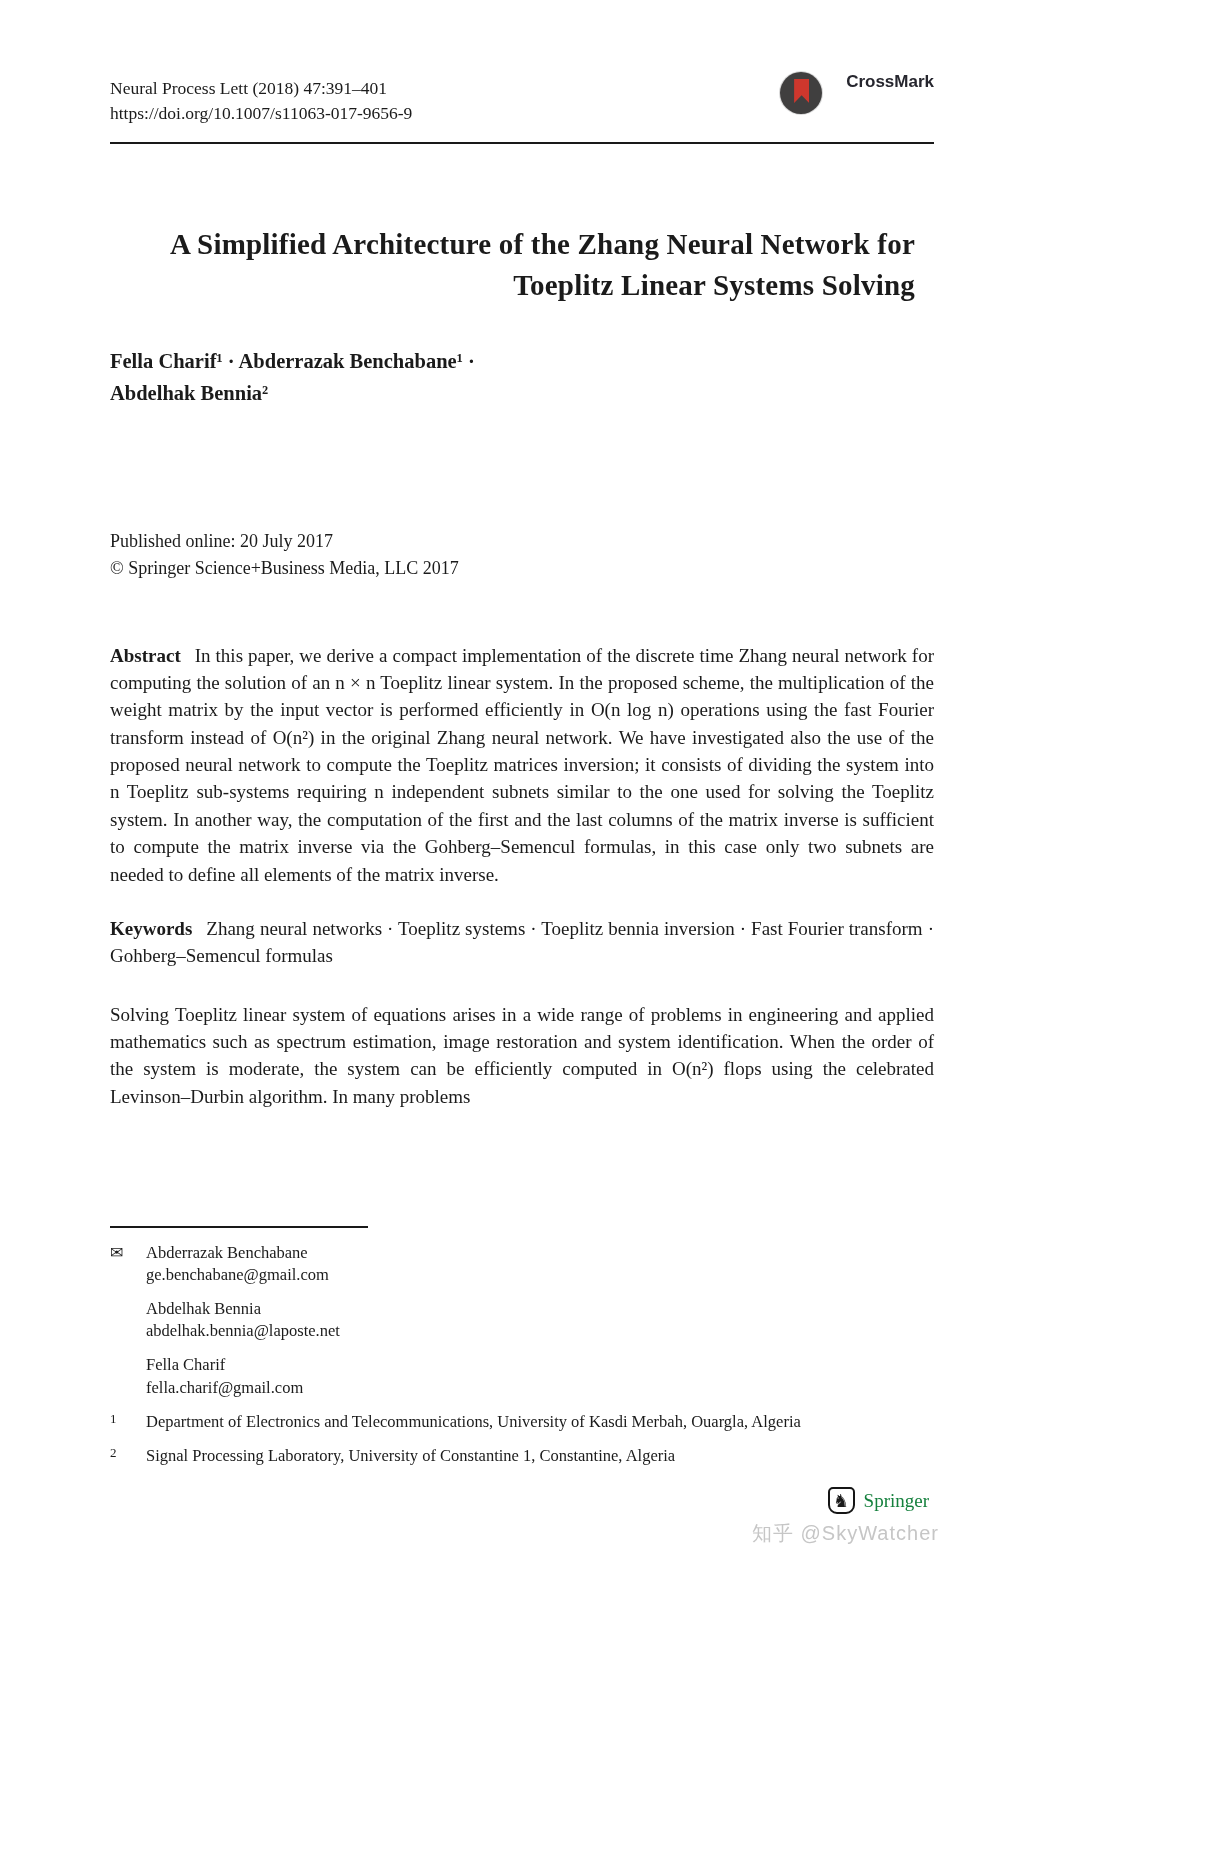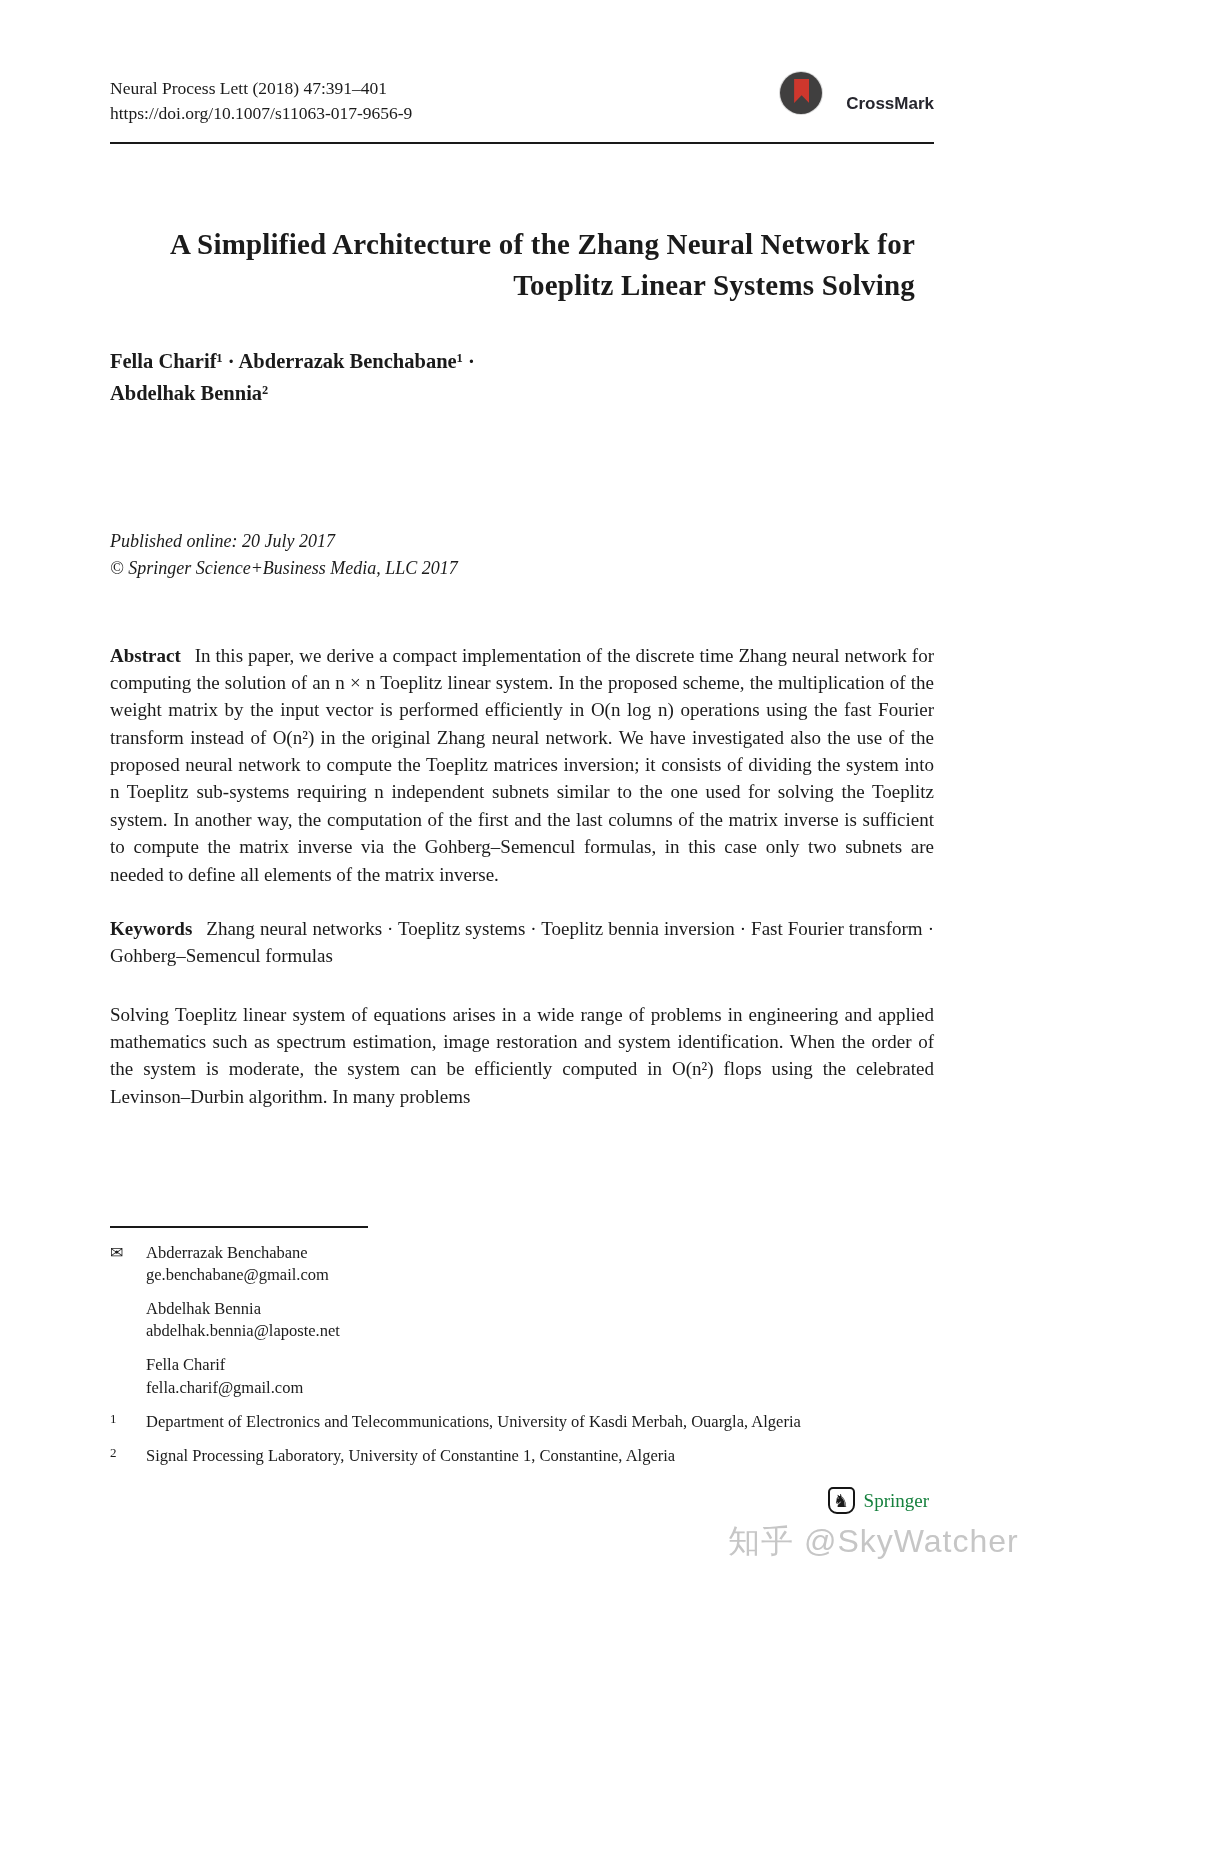--- a/index.html
+++ b/index.html
@@ -6,32 +6,32 @@
   html,body { background:#ffffff; }
   .page {
     position:relative; width:1221px; height:1595px; margin:0 auto;
     background:#ffffff; overflow:hidden;
     font-family:"Liberation Serif","DejaVu Serif",serif; color:#1b1b1b;
   }
   .content { position:absolute; left:110px; top:0; width:824px; }
 
   .header-row { margin-top:76px; display:flex; justify-content:space-between; align-items:flex-start; }
   .journal-lines { font-size:17.5px; line-height:1.45; }
-  .crossmark { display:flex; align-items:flex-end; gap:24px; margin-top:-4px; cursor:pointer; }
+  .crossmark { display:flex; align-items:flex-start; gap:24px; margin-top:-4px; cursor:pointer; }
   .cm-circle { width:42px; height:42px; border-radius:50%; background:#403f3f; position:relative; box-shadow:0 0 0 1px #d9d9d9; }
   .cm-ribbon { position:absolute; left:14px; top:7px; width:15px; height:24px; background:#ce372d;
                clip-path:polygon(0 0,100% 0,100% 100%,50% 68%,0 100%); }
   .cm-text { font-family:"Liberation Sans","DejaVu Sans",sans-serif; font-weight:bold; font-size:17px; color:#26262e; }
 
   .header-rule { height:2px; background:#191919; margin-top:15px; }
 
   .title { margin-top:80px; font-size:29px; font-weight:bold; line-height:1.42; width:805px; letter-spacing:0.2px;text-align:right; }
   .authors { margin-top:40px; font-size:20.5px; font-weight:bold; line-height:1.55; }
 
-  .pub { margin-top:118px; font-size:18px; line-height:1.5;font-style:italic; }
+  .pub { margin-top:118px; font-size:18px; line-height:1.5; }
 
   .para { font-size:19px; line-height:1.44; text-align:justify; }
   .abstract { margin-top:60px; }
   .inline-label { font-weight:bold; margin-right:14px; }
   .keywords { margin-top:27px; }
 
   .sec-heading { margin-top:50px; font-size:22.5px; font-weight:bold; letter-spacing:0.2px; }
   .intro { margin-top:31px; }
 
   .footnotes { position:absolute; left:110px; top:1226px; width:824px; font-size:16.5px; line-height:1.34; }
@@ -40,23 +40,23 @@
   .fn-marker { width:36px; flex:none; font-size:16px; }
   .fn-marker .sup { font-size:13px; vertical-align:top; position:relative; top:-1px; }
   .fn-body { flex:1; }
 
   .springer { position:absolute; top:1487px; right:292px; display:flex; align-items:center; gap:9px; }
   .sp-icon { width:27px; height:27px; border:2px solid #151515; border-radius:5px 5px 9px 9px;
              display:flex; align-items:center; justify-content:center; font-size:18px; line-height:1;
              font-family:"DejaVu Sans",sans-serif; }
   .sp-text { font-size:19px; color:#15803d; }
 
-  .watermark { position:absolute; top:1520px; left:728px;
+  .watermark { position:absolute; top:1520px; left:752px;
                font-family:"Liberation Sans","DejaVu Sans",sans-serif;
-               font-size:32px; color:#c6c6c6; letter-spacing:1px; white-space:nowrap; }
+               font-size:20px; color:#c6c6c6; letter-spacing:1px; white-space:nowrap; }
 </style>
 </head>
 <body>
 
 <div class="page">
   <div class="content">
 
     <div class="header-row">
       <div class="journal-lines">
         <div>Neural Process Lett (2018) 47:391–401</div>

